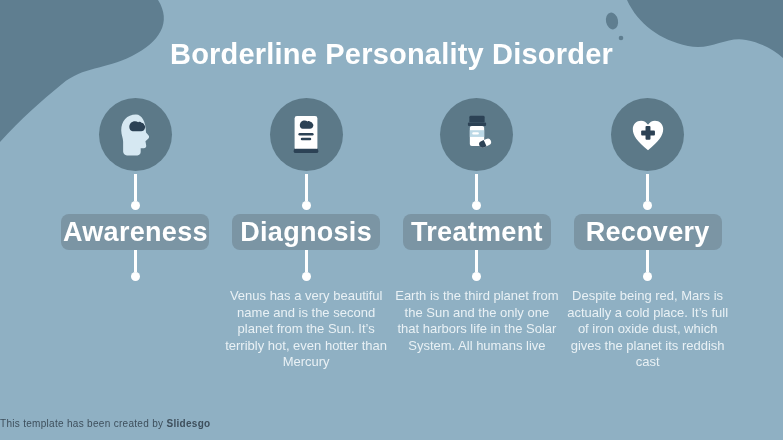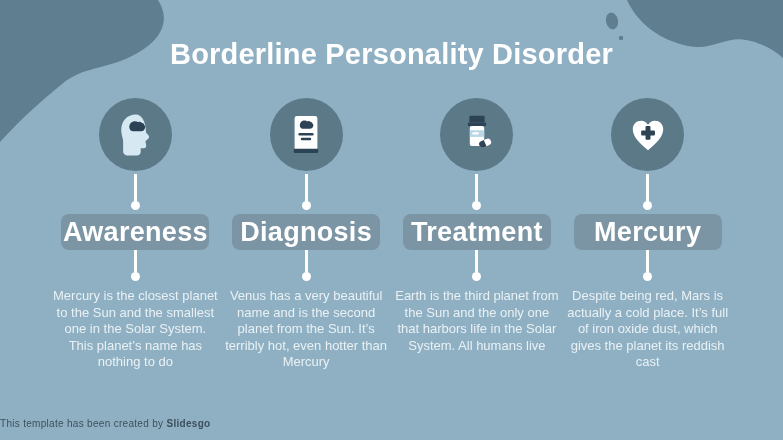--- a/index.html
+++ b/index.html
@@ -66,21 +66,20 @@
           <path d="M14 15.2 C14 11.4 16.6 9 20 9 C21.4 9 22.5 9.4 23.4 10.1 C24.5 9.4 26 9.6 26.9 10.5 C28.4 10.6 29.6 11.7 29.8 13.1 C30.8 13.9 31 15.3 30.4 16.4 C30 18.3 28.5 19.5 26.5 19.5 L17.5 19.5 C15.5 19.5 14 17.6 14 15.2 Z" fill="#2C4255"></path>
         </svg>
       </div>
       <div class="vline upper"></div>
       <div class="dot"></div>
       <div class="pill">
         <span class="pill-label">Awareness</span>
       </div>
       <div class="vline lower"></div>
       <div class="dot"></div>
-      <div class="desc">Mercury is the closest planet to the Sun and the smallest one in the Solar System. This planet’s name has nothing to do</div>
     </div>
 
     <div class="column">
       <div class="icon-circle">
         <svg width="38" height="44" viewBox="0 0 40 46">
           <rect x="8" y="3" width="24" height="36" rx="2.5" fill="#FFFFFF"></rect>
           <path d="M13.5 13 C13.5 9.8 15.7 7.8 18.6 7.8 C19.8 7.8 20.8 8.1 21.6 8.7 C22.5 8.1 23.8 8.3 24.6 9 C25.8 9.1 26.8 10 27 11.2 C27.8 11.9 28 13 27.5 13.9 C27.2 15.5 25.9 16.5 24.2 16.5 L16.5 16.5 C14.8 16.5 13.5 15 13.5 13 Z" fill="#2C4255"></path>
           <rect x="12" y="21" width="16" height="2.6" rx="1.3" fill="#2C4255"></rect>
           <rect x="14.5" y="25.8" width="11" height="2.6" rx="1.3" fill="#2C4255"></rect>
           <rect x="7" y="37.5" width="26" height="4.5" rx="2" fill="#2C4255"></rect>
@@ -124,21 +123,21 @@
       <div class="icon-circle">
         <svg width="40" height="38" viewBox="0 0 40 40">
           <path d="M20 36 C8.5 27 4 20.5 4 13.8 C4 8.6 8 5 12.7 5 C15.7 5 18.4 6.7 20 9.3 C21.6 6.7 24.3 5 27.3 5 C32 5 36 8.6 36 13.8 C36 20.5 31.5 27 20 36 Z" fill="#FFFFFF"></path>
           <rect x="17.4" y="10.5" width="5.2" height="14.5" rx="1" fill="#2C4255"></rect>
           <rect x="12.8" y="15.2" width="14.5" height="5.2" rx="1" fill="#2C4255"></rect>
         </svg>
       </div>
       <div class="vline upper"></div>
       <div class="dot"></div>
       <div class="pill">
-        <span class="pill-label">Mercury</span>
+        <span class="pill-label">Recovery</span>
       </div>
       <div class="vline lower"></div>
       <div class="dot"></div>
       <div class="desc">Despite being red, Mars is actually a cold place. It’s full of iron oxide dust, which gives the planet its reddish cast</div>
     </div>
 
   </div>
 
   <div class="footer">
     <span>This template has been created by </span><b>Slidesgo</b>

